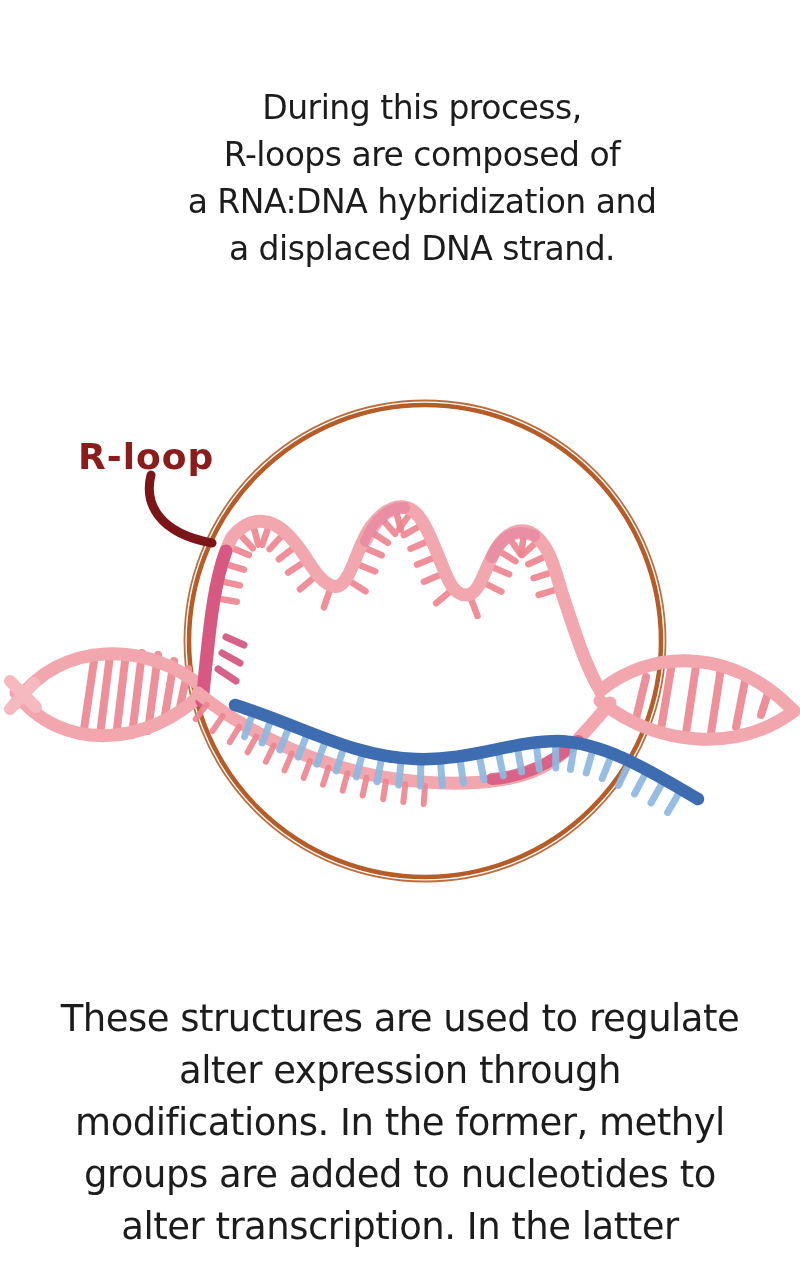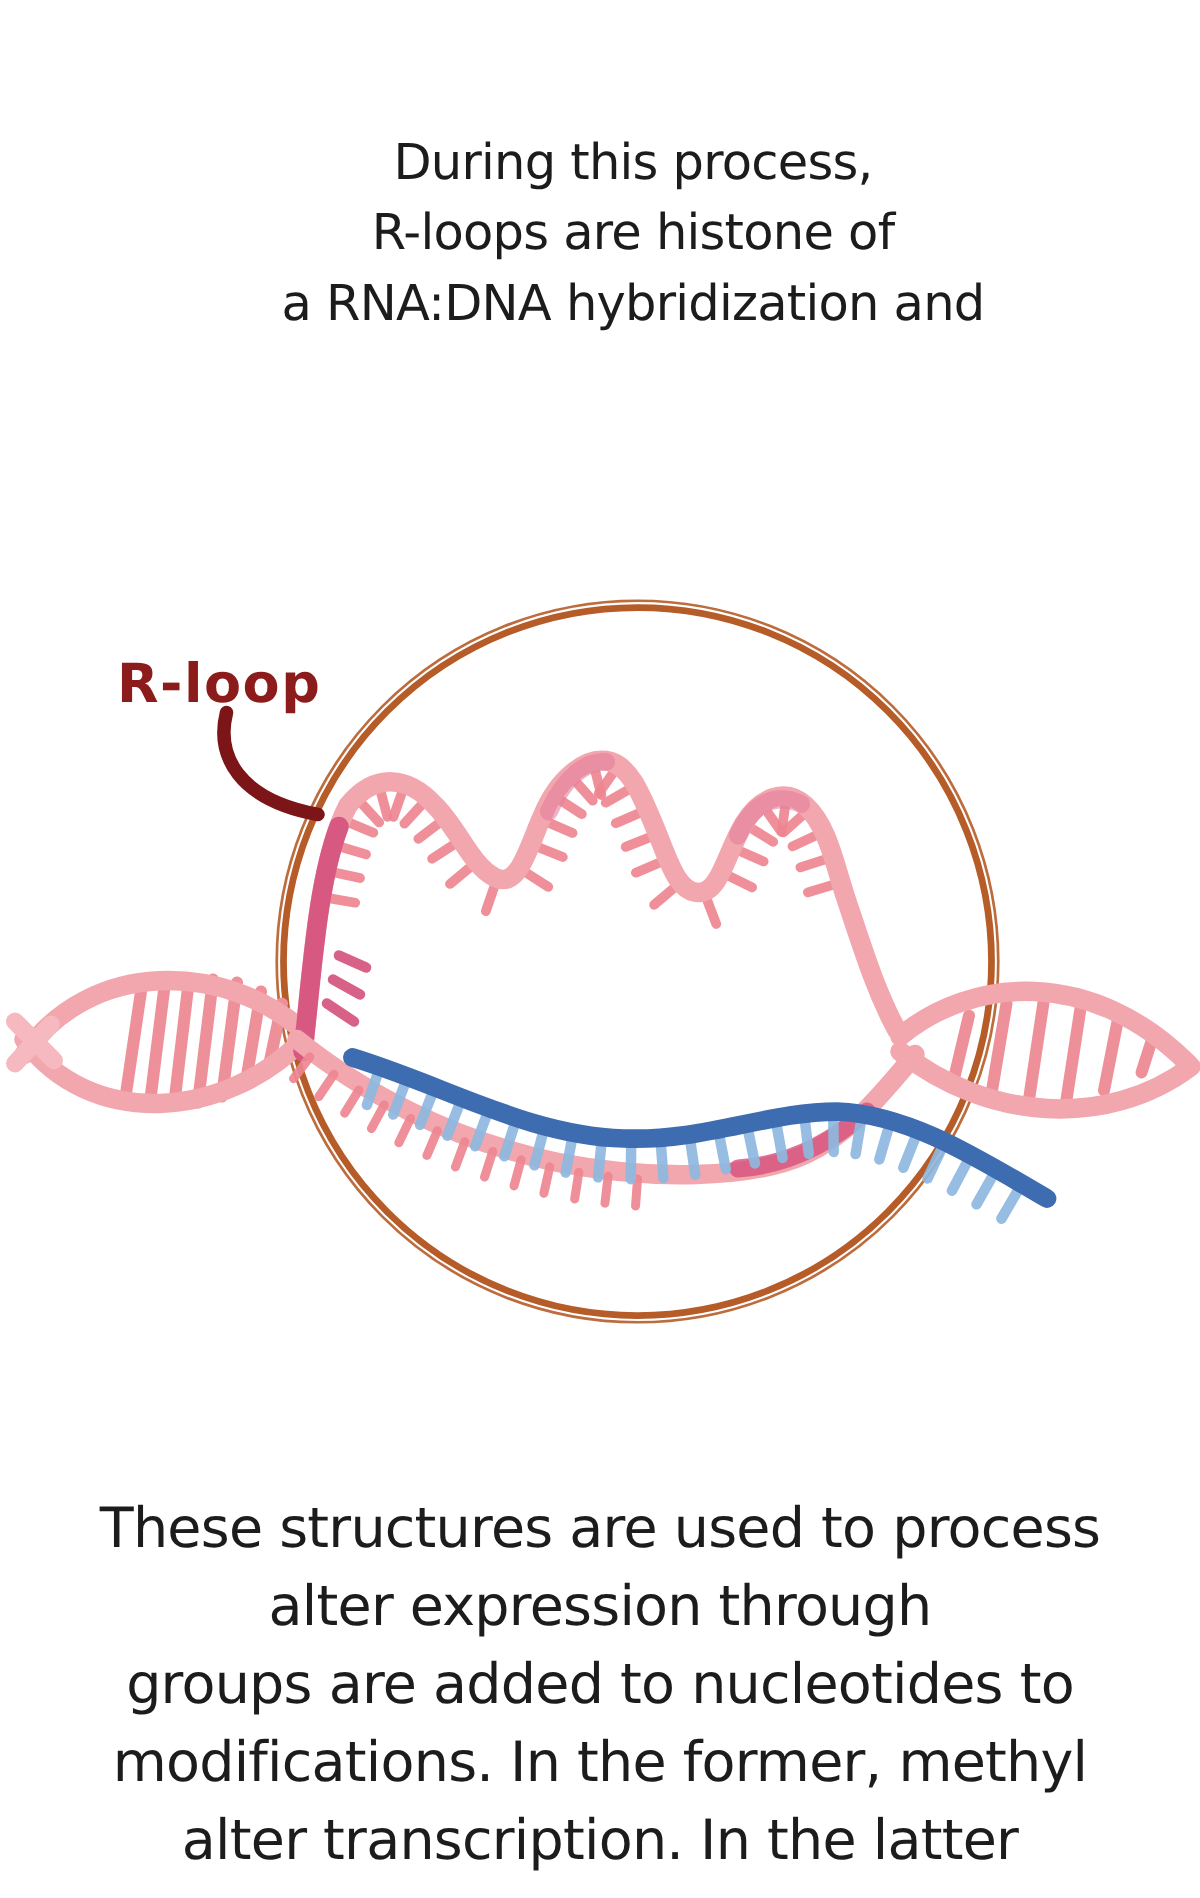--- a/index.html
+++ b/index.html
@@ -26,22 +26,23 @@
     font-size:36px;font-weight:bold;color:var(--label,#8c1b1b);
     letter-spacing:1px;
   }
   svg{display:block;}
 </style>
 </head>
 <body style="--ink: #1c1c1c; --label: #8c1b1b; --arrow: #7c1517; --circle: #b65c28; --pink: #f2a6ad; --pinkSoft: #f6b9bf; --rung: #ee9099; --magenta: #d4517c; --magentaSoft: #e27e9d; --blue: #3e6cb0;">
 
 <div class="top-text">
   <div>During this process,</div>
-  <div>R-loops are  histone of</div>
+  <div>R-loops are  composed of</div>
   <div>a RNA:DNA hybridization and</div>
+  <div>a displaced DNA strand.</div>
 </div>
 
 <div class="diagram-wrap">
 <svg width="800" height="560" viewBox="0 0 800 560">
 
   <circle cx="425" cy="256" r="236" fill="none" stroke="var(--circle)" stroke-width="4.5"></circle>
   <circle cx="425" cy="256" r="240.5" fill="none" stroke="var(--circle)" stroke-width="1.8" opacity="0.9"></circle>
 
   <g stroke-linecap="round" fill="none">
     <g stroke="var(--rung)" stroke-width="8">
@@ -175,18 +176,18 @@
       </g>
   <path id="hybrid-blue" d="M 235 320 C 300 340 352 372 416 374 C 470 376 512 356 558 356 C 606 358 650 386 698 414" fill="none" stroke="var(--blue)" stroke-width="12.5" stroke-linecap="round"></path>
 
   <path d="M 151 90 C 144 118 158 148 212 158" fill="none" stroke="var(--arrow)" stroke-width="9" stroke-linecap="round"></path>
 </svg>
 </div>
 
 <div class="rloop-label">R-loop</div>
 
 <div class="bottom-text">
-  <div>These structures are used to process</div>
+  <div>These structures are used to regulate</div>
   <div>alter expression through</div>
+  <div>modifications. In the former, methyl</div>
   <div>groups are added to nucleotides to</div>
-  <div>modifications. In the former, methyl</div>
   <div>alter transcription. In the latter</div>
 </div>
 
 </body></html>

